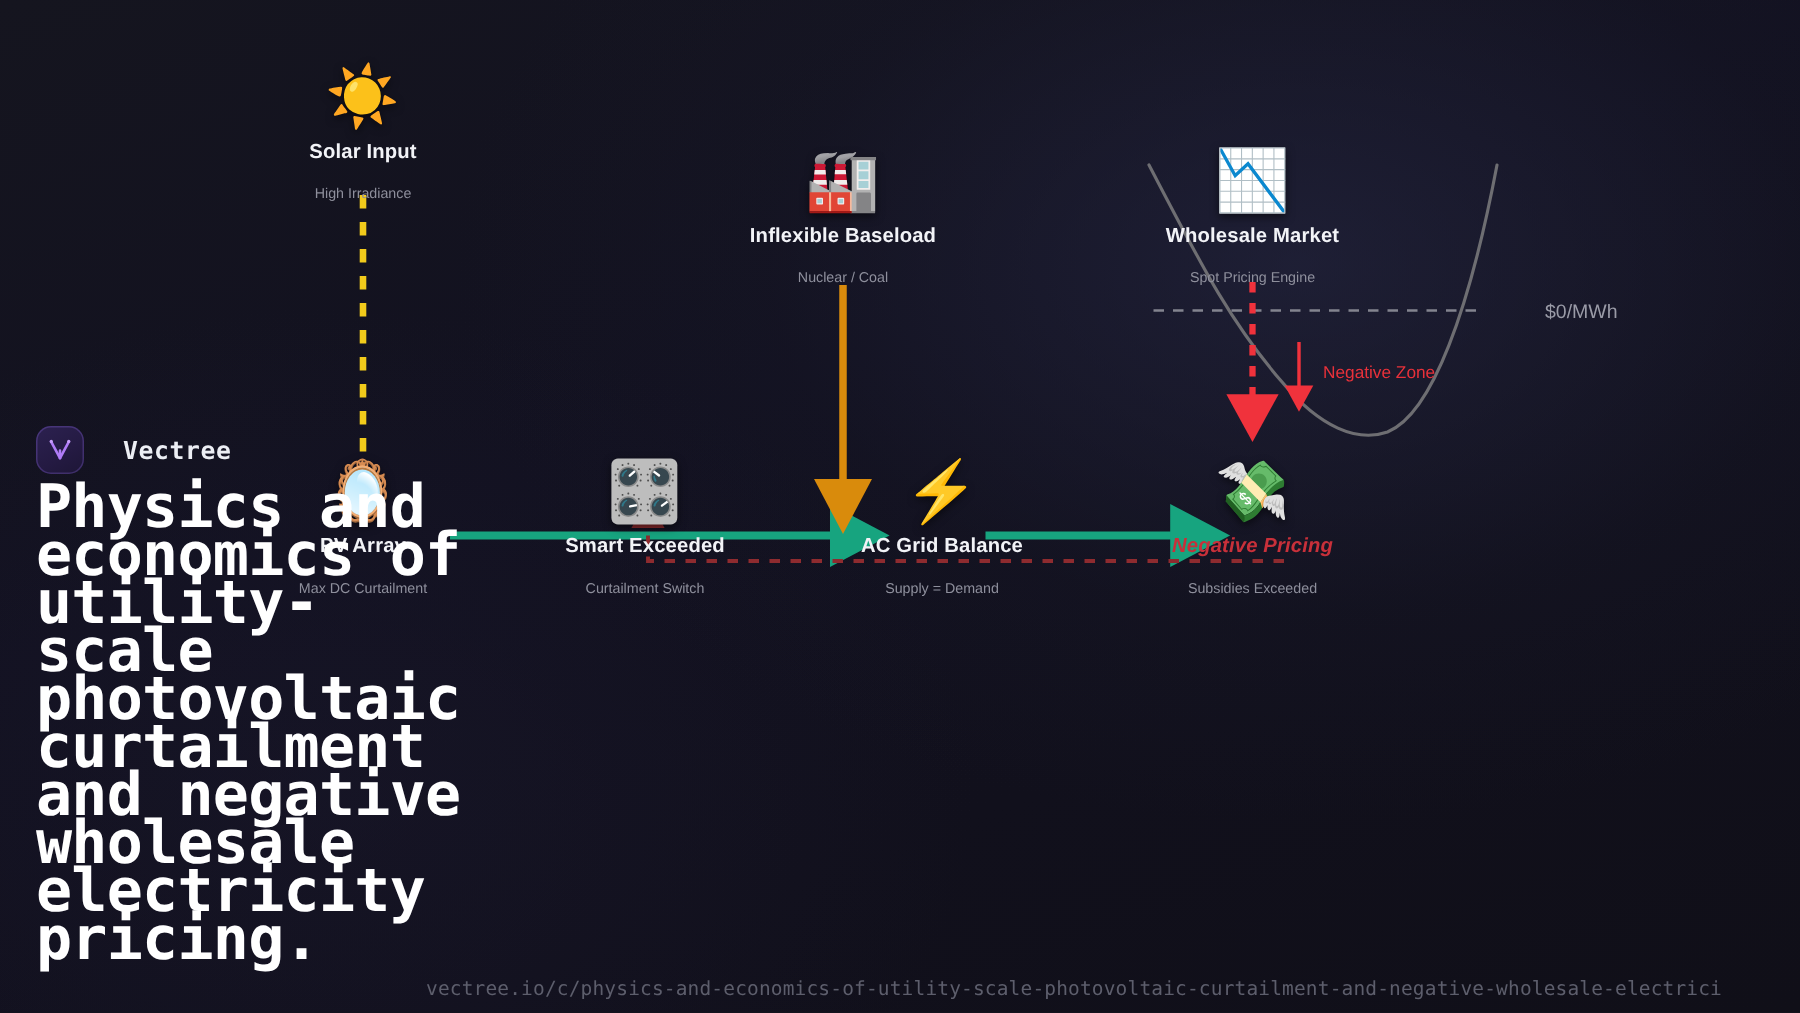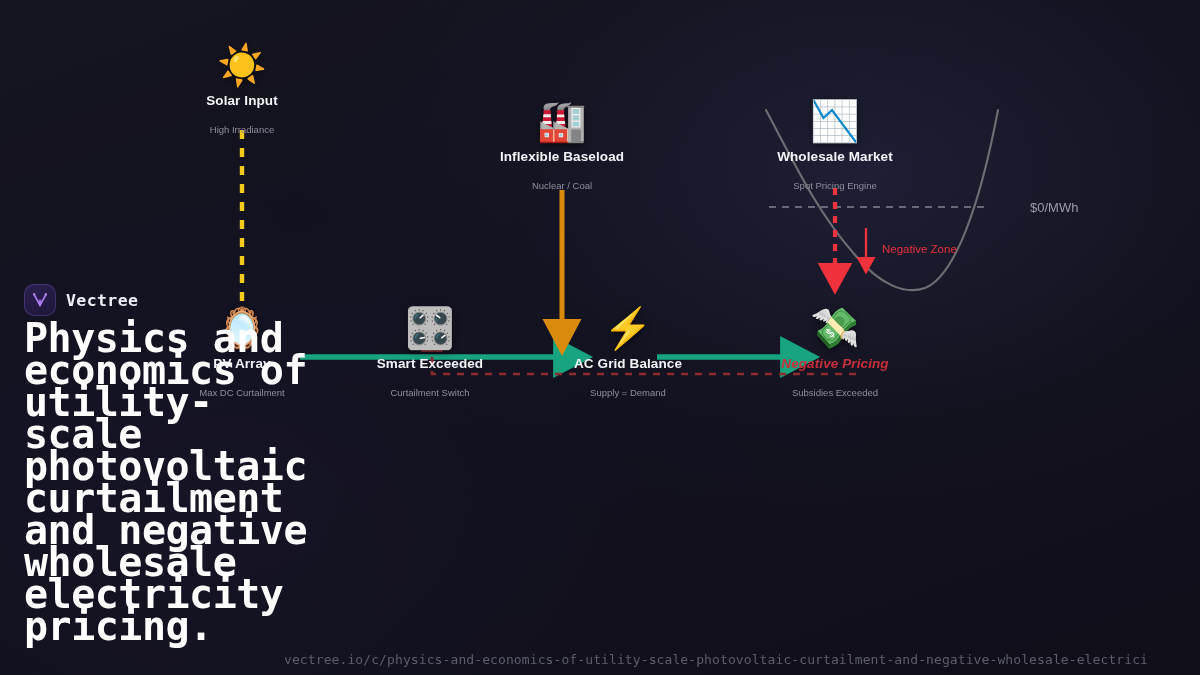--- a/index.html
+++ b/index.html
@@ -99,21 +99,21 @@
   #title-block {
     position: absolute;
     left: 24px;
     top: 284px;
     width: 300px;
     z-index: 9;
   }
   #brand-row {
     display: flex;
     align-items: center;
-    gap: 10px;
+    gap: 26px;
     margin-bottom: 6px;
   }
   #brand-logo {
     width: 32px; height: 32px;
     border-radius: 10px;
     background: linear-gradient(150deg, #2c2150 0%, #241a42 60%, #1d1636 100%);
     box-shadow: inset 0 0 0 1px rgba(160,120,255,0.25);
     display: flex;
     align-items: center;
     justify-content: center;

